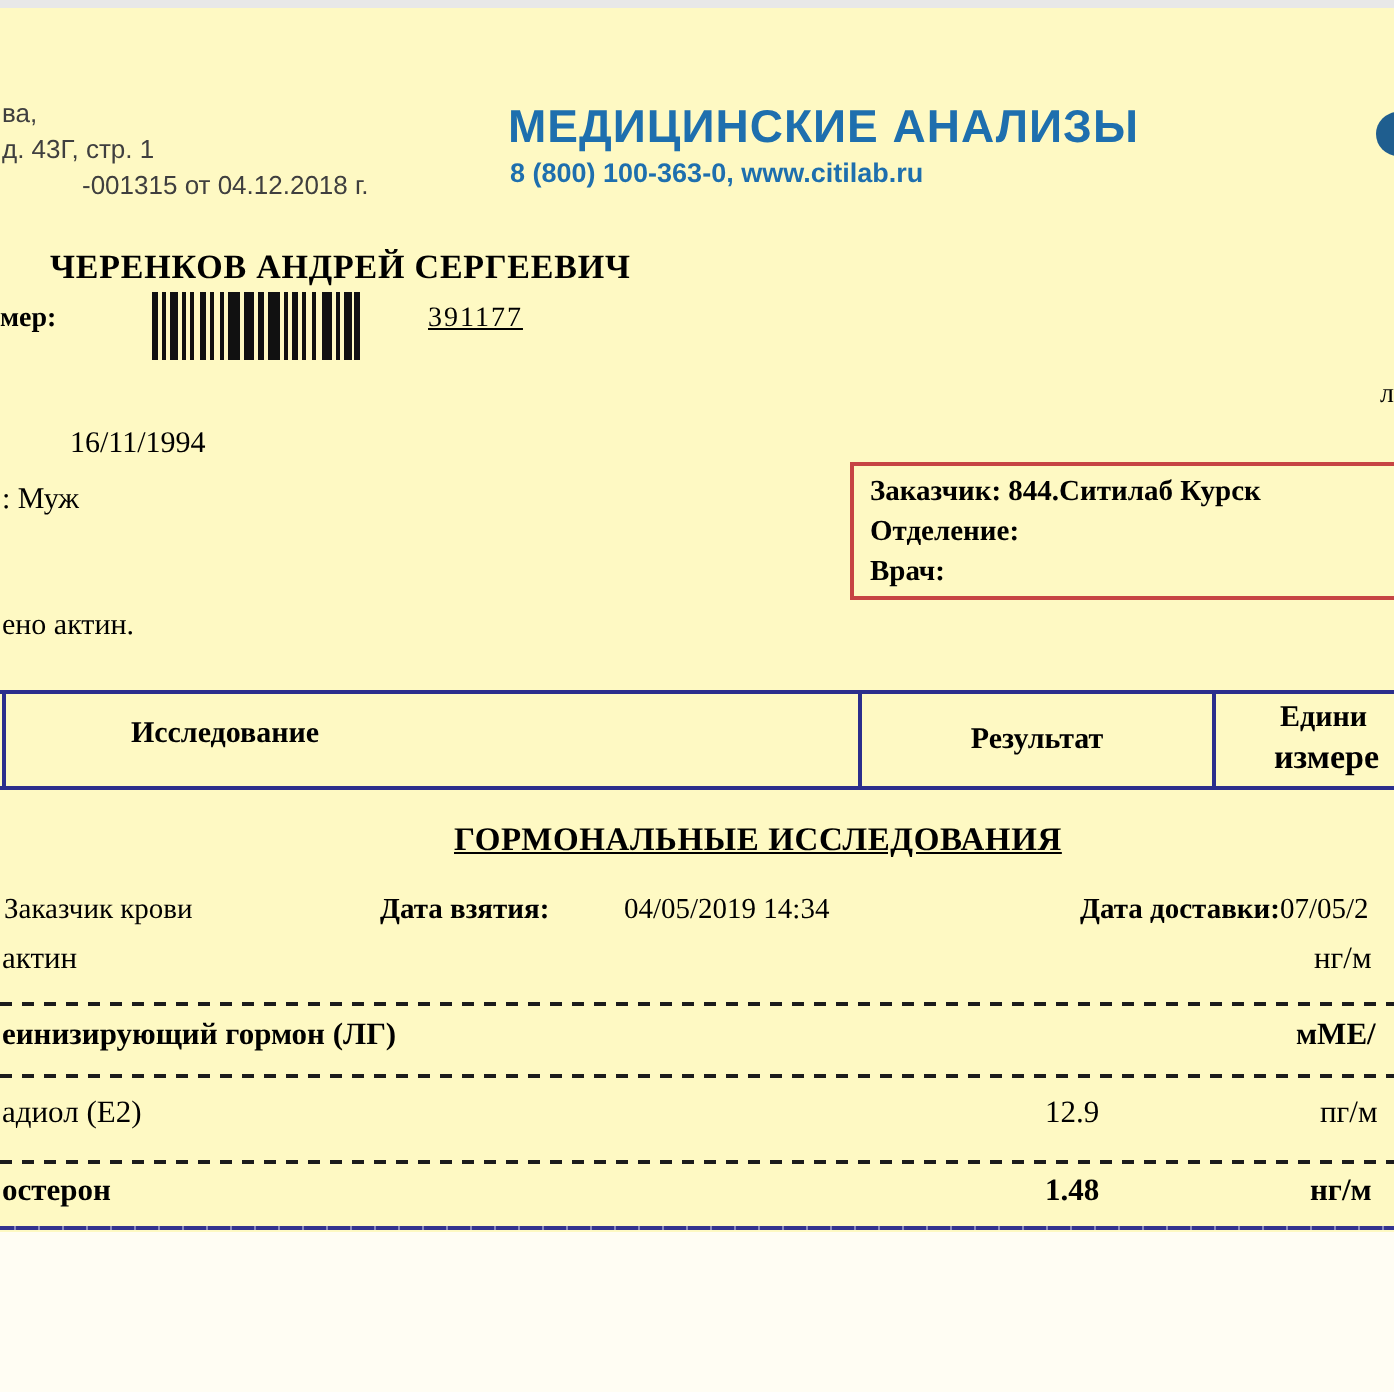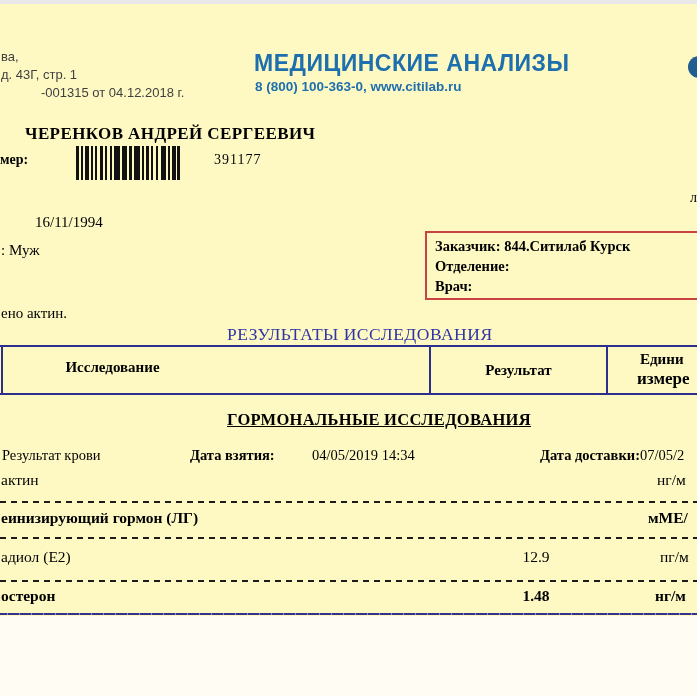--- a/index.html
+++ b/index.html
@@ -20,21 +20,21 @@
 
   
   .brand-title{left:254px; top:46px; color:#1e6fae; font-weight:bold; font-size:23px; letter-spacing:0.5px;}
   .brand-contact{left:255px; top:75px; color:#1e6fae; font-weight:bold; font-size:13.5px;}
   .logo-circle{left:688px; top:52px; width:22px; height:22px; border-radius:50%; background:#1f5e8f;}
 
   
   .patient-name{left:25px; top:120px; font-weight:bold; font-size:17px; letter-spacing:0.4px;}
   .num-label{left:0px; top:148px; font-weight:bold; font-size:14px;}
   .barcode{left:76px; top:142px;}
-  .barcode-num{left:214px; top:148px; font-size:14px; letter-spacing:1px;}
+  .barcode-num{left:214px; top:148px; font-size:14px; letter-spacing:1px;text-decoration:underline;}
   .dob{left:35px; top:210px; font-size:15px;}
   .gender{left:1px; top:238px; font-size:15px;}
   .note{left:1px; top:301px; font-size:15px;}
   .frag-right{left:690px; top:186px; font-size:14px;}
 
   
   .customer-box{
     left:425px; top:227px; width:285px; height:62px;
     border:2px solid #c64444; padding:3px 0 0 8px;
   }
@@ -122,36 +122,35 @@
   <div class="abs serif gender">: Муж</div>
   <div class="abs serif note">ено актин.</div>
   <div class="abs serif frag-right">л</div>
 
   <div class="abs serif customer-box">
     <div>Заказчик: 844.Ситилаб Курск</div>
     <div>Отделение:</div>
     <div>Врач:</div>
   </div>
 
-  <div class="abs serif results-title">РЕЗУЛЬТАТЫ ИССЛЕДОВАНИЯ</div>
 
   <div class="abs hline hl-top"></div>
   <div class="abs hline hl-mid"></div>
   <div class="abs vline vl-1"></div>
   <div class="abs vline vl-2"></div>
   <div class="abs vline vl-3"></div>
 
   <div class="abs serif col-result">Результат</div>
   <div class="abs serif col-test">Исследование</div>
   <div class="abs serif col-units-1">Едини</div>
   <div class="abs serif col-units-2">измере</div>
 
   <div class="abs serif section-title">ГОРМОНАЛЬНЫЕ ИССЛЕДОВАНИЯ</div>
 
-  <div class="abs serif sample-type">Результат крови</div>
+  <div class="abs serif sample-type">Заказчик крови</div>
   <div class="abs serif taken-label">Дата взятия:</div>
   <div class="abs serif taken-value">04/05/2019 14:34</div>
   <div class="abs serif delivery"><b>Дата доставки:</b><span>07/05/2</span></div>
 
   <div class="abs serif row-name r1">актин</div>
   <div class="abs serif row-unit r1 u1">нг/м</div>
   <div class="abs dash d1"></div>
 
   <div class="abs serif row-name r2 bold">еинизирующий гормон (ЛГ)</div>
   <div class="abs serif row-unit r2 u2 bold">мМЕ/</div>

